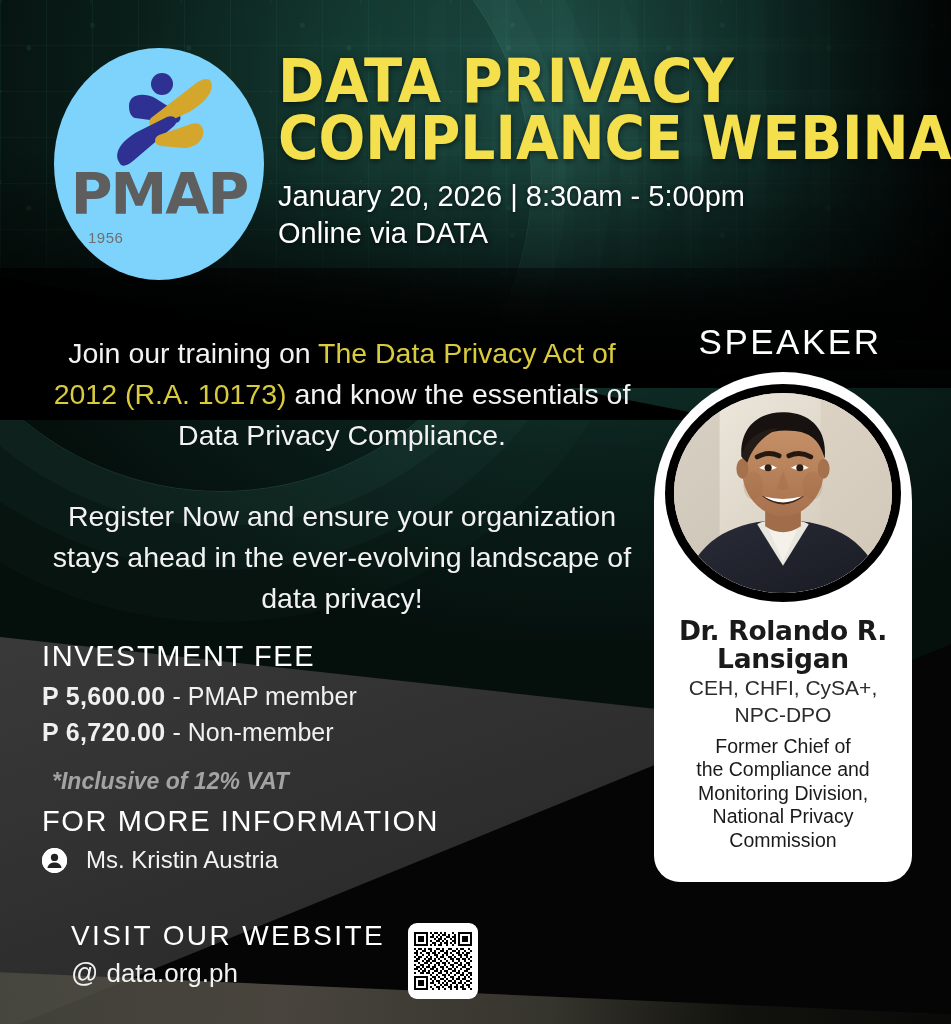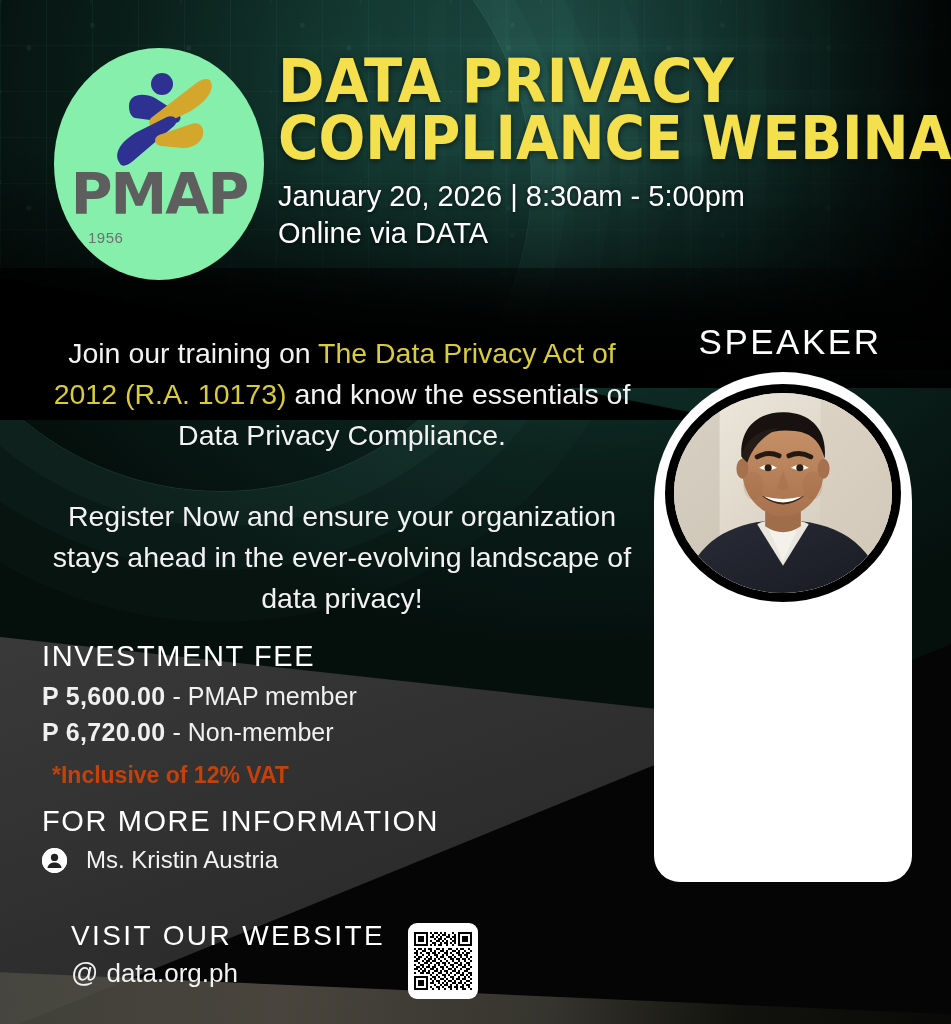--- a/index.html
+++ b/index.html
@@ -106,21 +106,21 @@
     background: linear-gradient(95deg, #4a4a42 0%, #555047 30%, #3d3c34 58%, #14140f 78%, #0a0a08 100%);
     clip-path: polygon(0 26%, 100% 86%, 100% 100%, 0 100%);
     opacity: .85;
   }
 
   
   .logo-circle {
     position: absolute;
     left: 54px; top: 48px;
     width: 210px; height: 232px;
-    background: #86efac;
+    background: #7dd3fc;
     border-radius: 50%;
     overflow: hidden;
   }
   .logo-mark {
     position: absolute;
     left: 50%; top: 20px;
     transform: translateX(-50%);
     width: 120px; height: 105px;
   }
   .logo-word {
@@ -198,25 +198,26 @@
     color: #ffffff;
     margin: 0 0 6px 0;
   }
   .fee-row {
     font-size: 25px;
     color: #f0f0f0;
     line-height: 1.42;
   }
   .fee-row b { font-weight: 700; letter-spacing: .3px; }
   .fee-note {
-    margin-top: 12px;
+    margin-top: 18px;
     padding-left: 10px;
     font-size: 23px;
+    font-style: italic;
     font-weight: 700;
-    color: #c2410c;
+    color: #a3a3a3;
   }
 
   
   .contact {
     position: absolute;
     left: 42px; top: 805px;
     width: 560px;
   }
   .contact-row {
     display: flex;
@@ -504,15 +505,26 @@
 
           <path d="M88 105 q22 18 44 0 q-22 10 -44 0z" fill="#3a2317"></path>
           <path d="M91 106 q19 12 38 0 q-19 5 -38 0z" fill="#ffffff"></path>
 
           <ellipse cx="80" cy="95" rx="10" ry="14" fill="#96643f" opacity=".18"></ellipse>
           <ellipse cx="140" cy="95" rx="10" ry="14" fill="#96643f" opacity=".18"></ellipse>
         </svg>
       </div>
     </div>
 
+    <div class="speaker-info">
+      <div class="sp-name">Dr. Rolando R.</div>
+      <div class="sp-name">Lansigan</div>
+      <div class="sp-creds">CEH, CHFI, CySA+,</div>
+      <div class="sp-creds">NPC-DPO</div>
+      <div class="sp-role">Former Chief of</div>
+      <div class="sp-role" style="margin-top:0">the Compliance and</div>
+      <div class="sp-role" style="margin-top:0">Monitoring Division,</div>
+      <div class="sp-role" style="margin-top:0">National Privacy</div>
+      <div class="sp-role" style="margin-top:0">Commission</div>
+    </div>
   </div>
 
 </div>
 
 </body></html>

